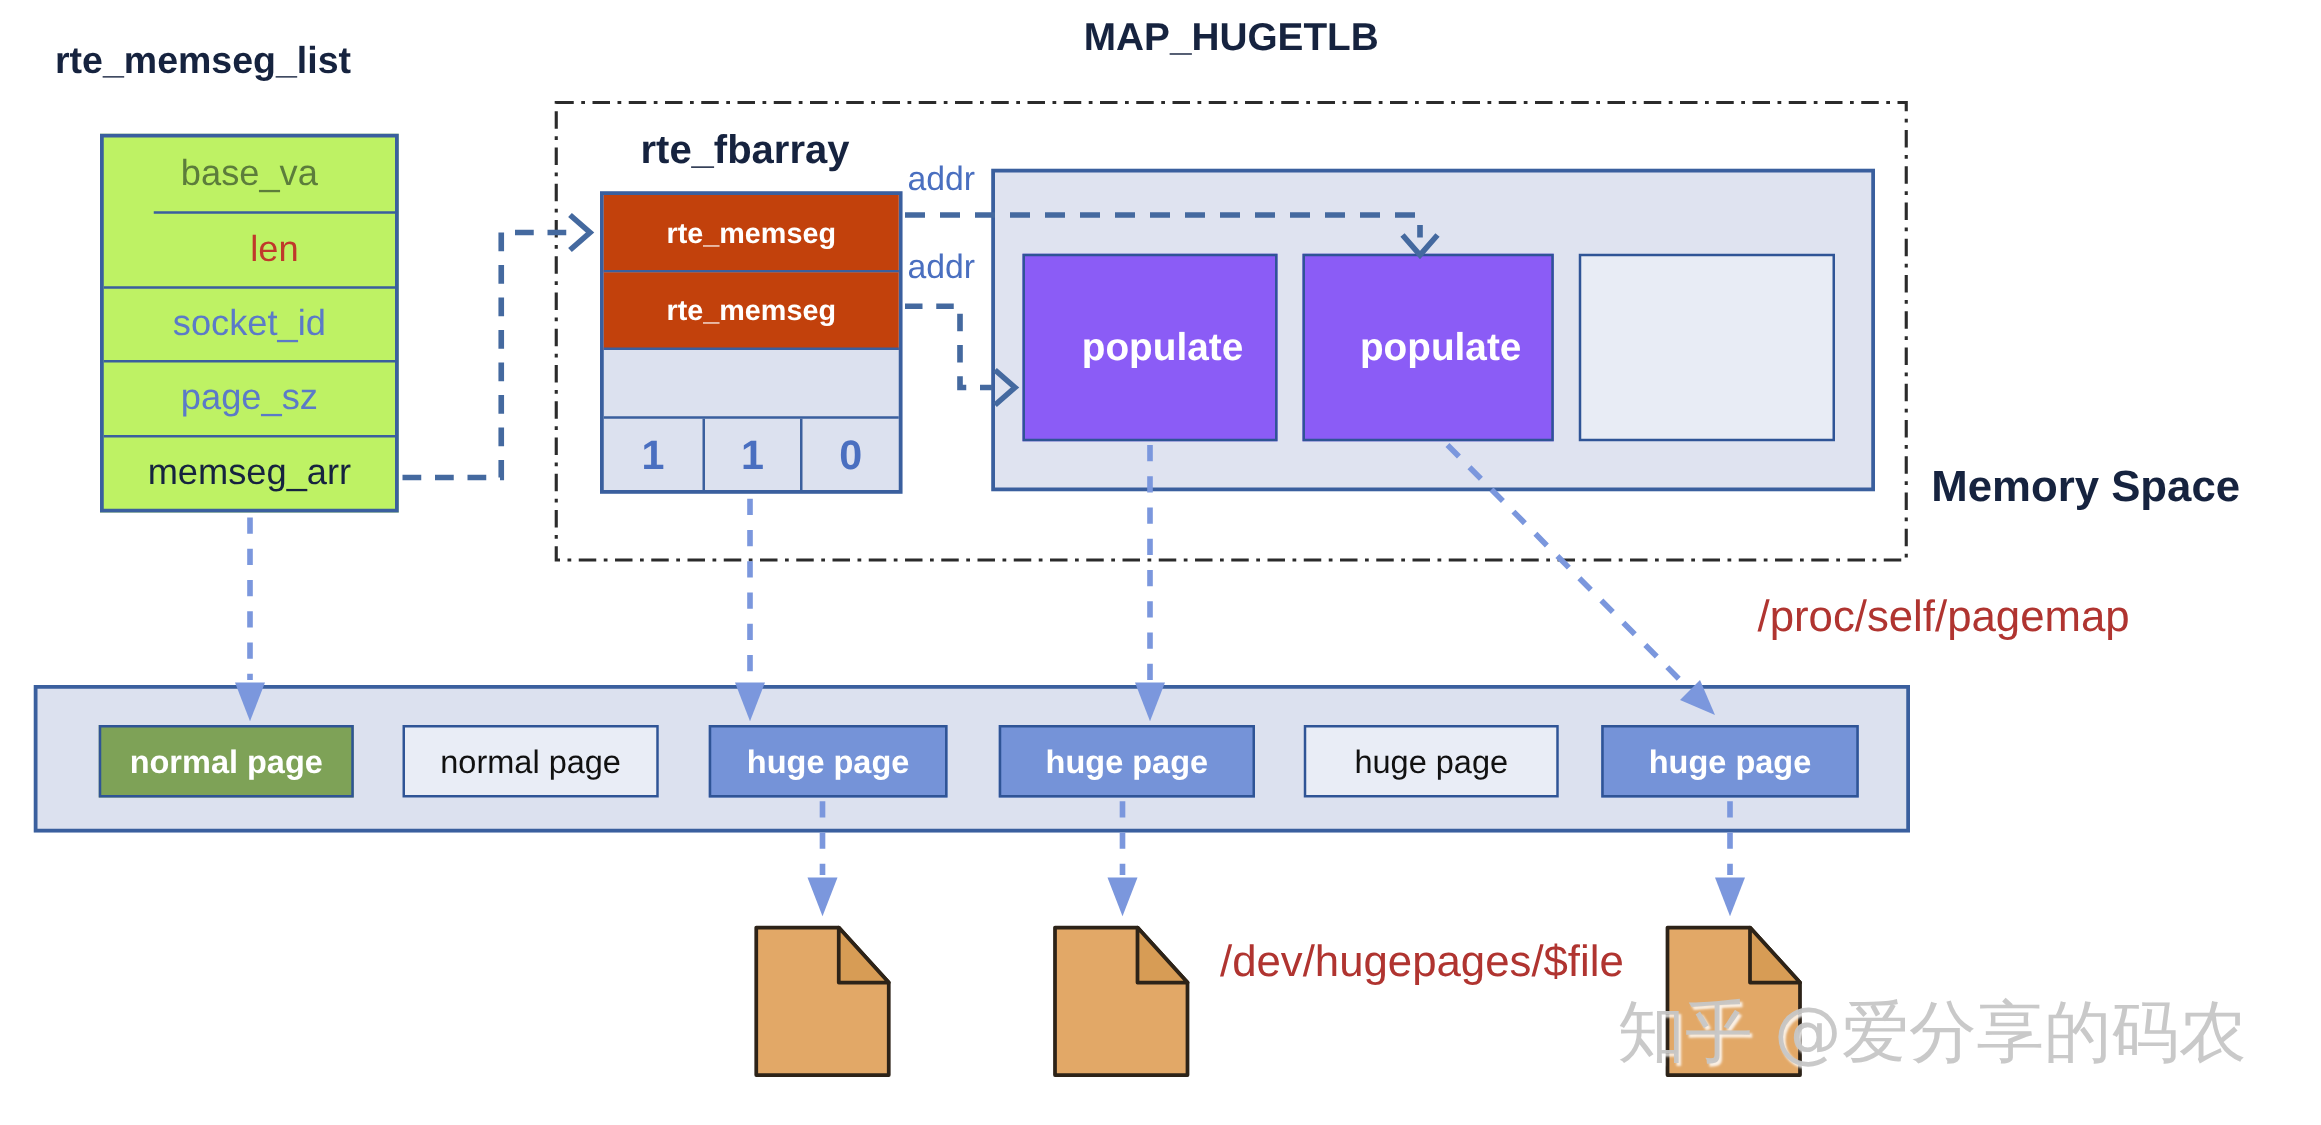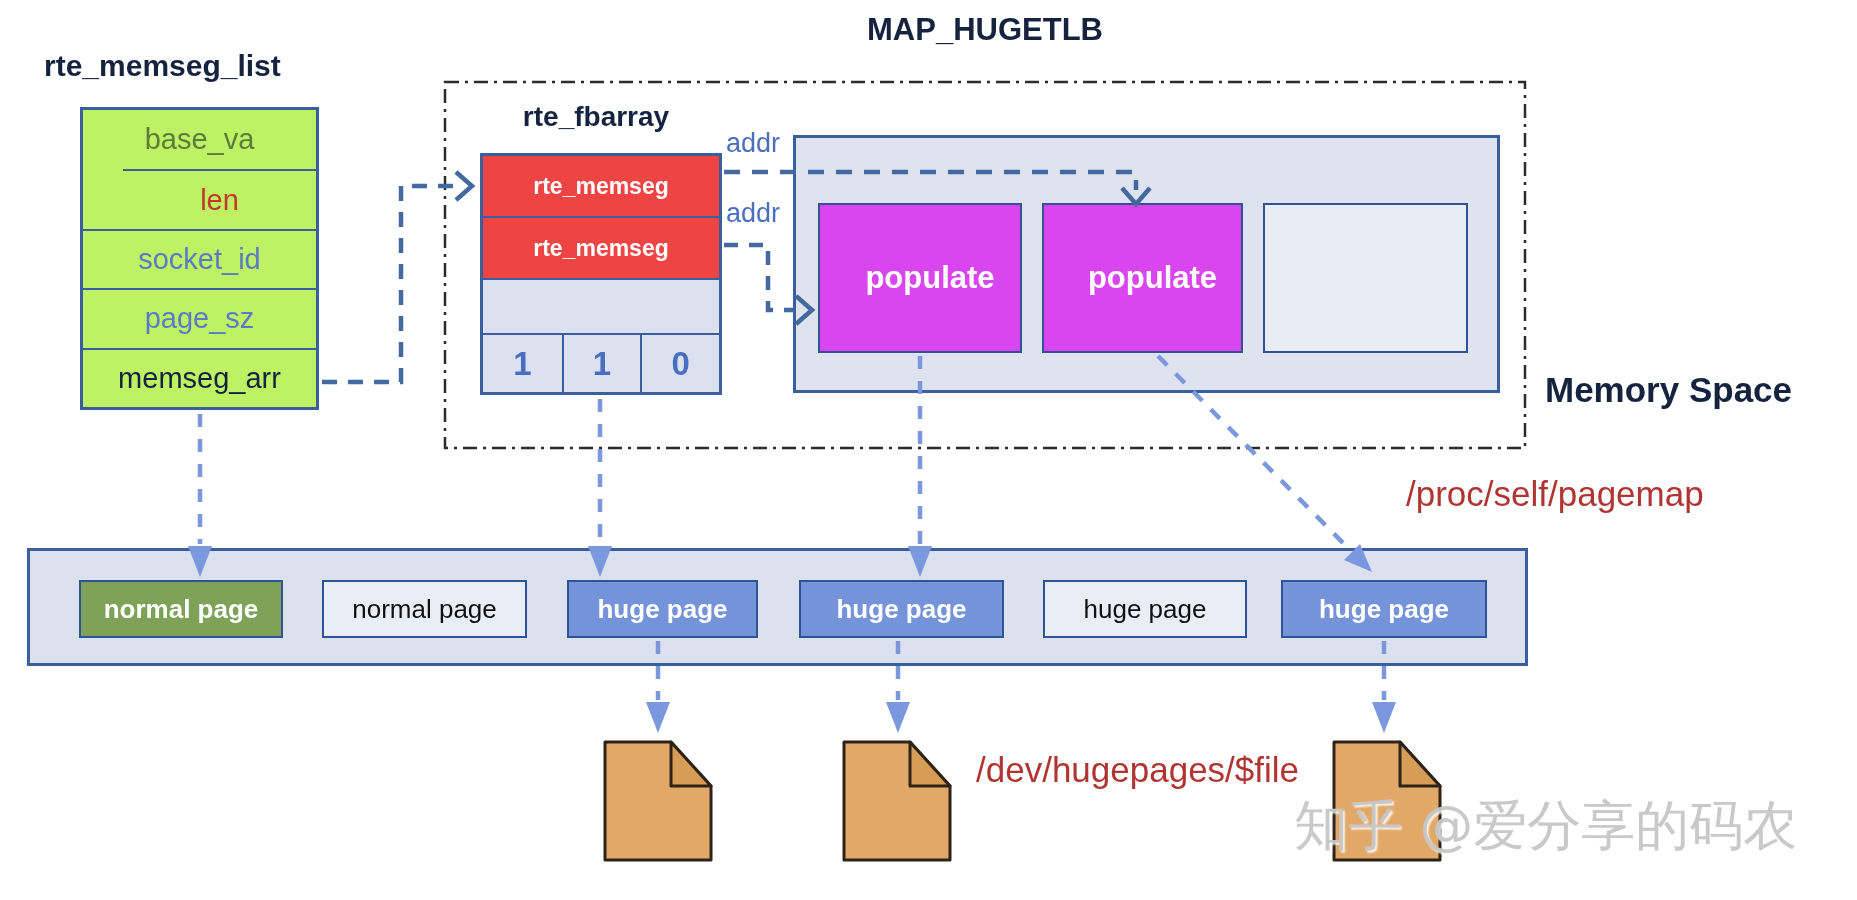--- a/index.html
+++ b/index.html
@@ -2,50 +2,50 @@
 <html><head>
 <meta charset="utf-8">
 <style>
   html,body{margin:0;padding:0;background:#fff;}
   #canvas{position:relative;width:1857px;height:900px;background:#ffffff;overflow:hidden;
           font-family:"Liberation Sans","DejaVu Sans",sans-serif;}
   .abs{position:absolute;}
   .center{display:flex;align-items:center;justify-content:center;}
 
   
-  #memseg-title{left:44px;top:32px;font-size:30px;font-weight:bold;color:#16233f;margin-top:17px;}
+  #memseg-title{left:44px;top:32px;font-size:30px;font-weight:bold;color:#16233f;}
   #memseg-table{left:80px;top:107px;width:239px;height:303px;background:#bef264;
                 border:3px solid #3a5f9e;box-sizing:border-box;display:grid;grid-template-rows:repeat(5,1fr);}
   #memseg-table .row{display:flex;align-items:center;justify-content:center;font-size:29px;border-top:2.5px solid #3a5f9e;}
   #memseg-table .row:first-child{border-top:none;}
   .c-green{color:#5c7d3b;} .c-red{color:#c0392b;margin-left:40px;} .c-blue{color:#5b7ac8;} .c-dark{color:#16233f;}
 
   
   #map-title{left:445px;top:12px;width:1080px;text-align:center;font-size:31px;font-weight:bold;color:#16233f;}
 
   
-  #fbarray-title{left:468px;top:101px;width:256px;text-align:center;font-size:28px;font-weight:bold;color:#16233f;}
+  #fbarray-title{left:468px;top:101px;width:256px;text-align:center;font-size:32px;font-weight:bold;color:#16233f;}
   #fbarray-table{left:480px;top:153px;width:242px;height:242px;border:3px solid #3a5f9e;background:#dce1ef;
                  box-sizing:border-box;display:flex;flex-direction:column;}
-  .fb-seg{height:62px;background:#ef4444;color:#ffffff;font-weight:bold;font-size:23px;
+  .fb-seg{height:62px;background:#c2410c;color:#ffffff;font-weight:bold;font-size:23px;
           border-bottom:2.5px solid #3a5f9e;display:flex;align-items:center;justify-content:center;box-sizing:border-box;}
   .fb-empty{height:55px;border-bottom:2.5px solid #3a5f9e;box-sizing:border-box;}
   .fb-flags{flex:1;display:grid;grid-template-columns:1fr 1fr 1fr;}
   .fb-flag{display:flex;align-items:center;justify-content:center;color:#4a6fc0;font-weight:bold;font-size:33px;
            border-left:2.5px solid #3a5f9e;}
   .fb-flag:first-child{border-left:none;}
 
   .addr-label{color:#4a6fc0;font-size:27px;}
   #addr-1{left:726px;top:128px;}
   #addr-2{left:726px;top:198px;}
 
   
   #process-box{left:793px;top:135px;width:707px;height:258px;background:#dfe3f0;
                border:3px solid #3a5f9e;box-sizing:border-box;}
-  .populate{top:203px;width:204px;height:150px;background:#d946ef;border:2.5px solid #2f5496;box-sizing:border-box;
+  .populate{top:203px;width:204px;height:150px;background:#8b5cf6;border:2.5px solid #2f5496;box-sizing:border-box;
             color:#fff;font-weight:bold;font-size:31px;padding-left:20px;}
   #populate-1{left:818px;}
   #populate-2{left:1042px;width:201px;}
   #empty-box{left:1263px;top:203px;width:205px;height:150px;background:#e8ecf5;
              border:2.5px solid #2f5496;box-sizing:border-box;}
   #process-space-label{left:1545px;top:370px;font-size:35px;font-weight:bold;color:#16233f;}
   #pagemap-path{left:1406px;top:474px;font-size:35px;color:#b03430;}
 
   
   #memory-bar{left:27px;top:548px;width:1501px;height:118px;background:#dce1ef;

